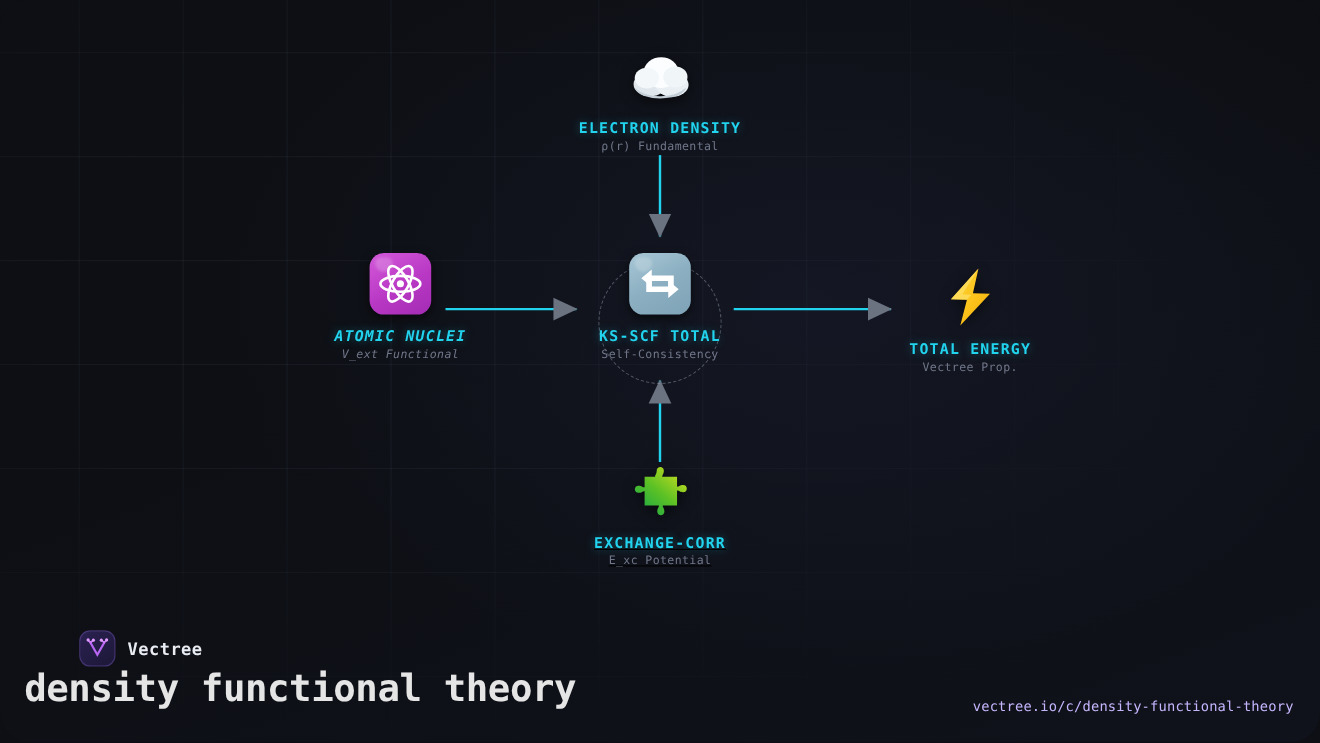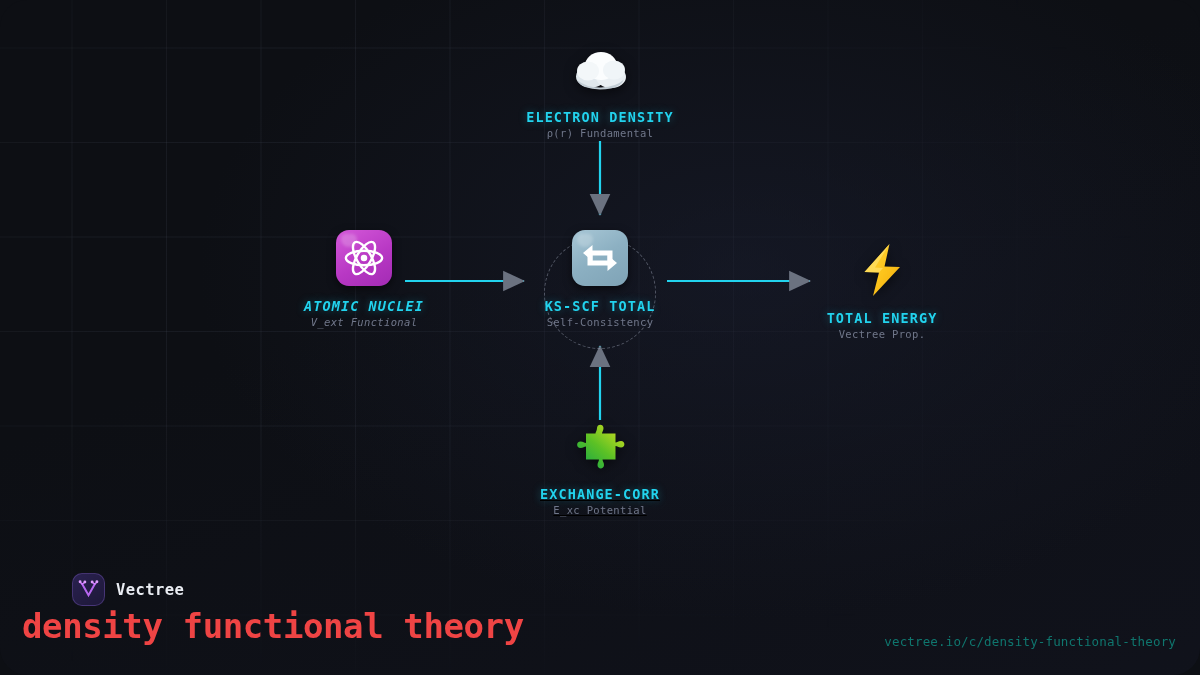--- a/index.html
+++ b/index.html
@@ -179,32 +179,32 @@
     color: #e9ecf2;
     letter-spacing: 0.4px;
   }
 
   .page-title {
     position: absolute;
     left: 22px;
     top: 49px;
     font-size: 34px;
     font-weight: bold;
-    color: #ef4444;
+    color: #e5e5e5;
     letter-spacing: -0.4px;
     line-height: 1;
     white-space: nowrap;
   }
 
   .page-url {
     position: absolute;
     right: 24px;
     bottom: 26px;
     font-size: 12.5px;
-    color: #0f766e;
+    color: #c4b5fd;
     letter-spacing: 0.15px;
     white-space: nowrap;
   }
 </style>
 </head>
 <body>
 
 <div id="stage">
 
   <div class="grid-layer"></div>

